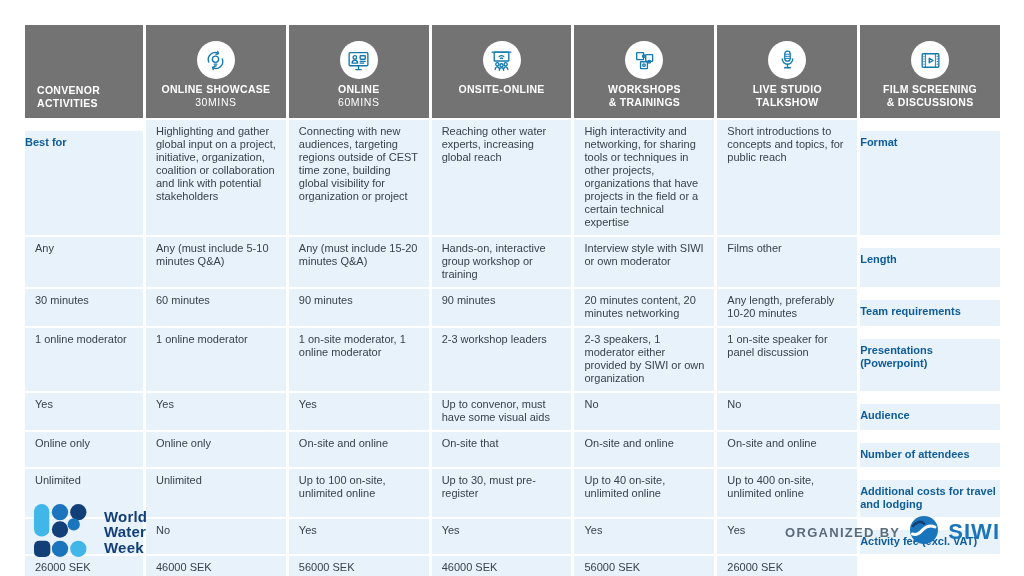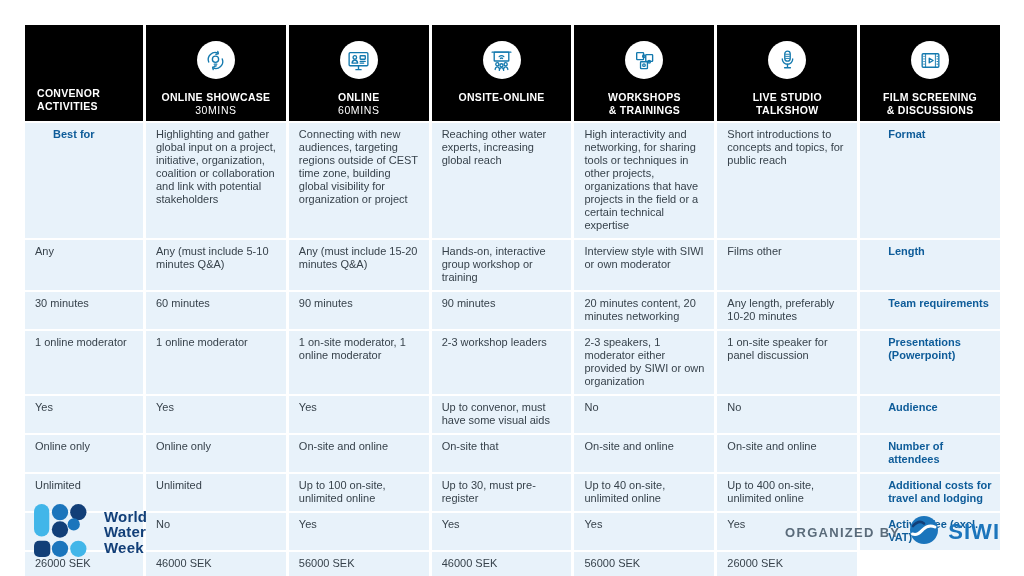--- a/index.html
+++ b/index.html
@@ -1,32 +1,32 @@
 <!DOCTYPE html>
 <html><head>
 <meta charset="utf-8">
 <style>
   html,body{margin:0;padding:0;background:#fff;}
   .page{position:relative;width:1024px;height:576px;background:#ffffff;overflow:hidden;
         font-family:"Liberation Sans",sans-serif;}
   .table{position:absolute;left:25px;top:25px;width:975px;
          display:grid;grid-template-columns:118px repeat(6,1fr);gap:2px 3px;}
-  .hcell{background:#000000;color:#ffffff;min-height:93px;
+  .hcell{background:#737373;color:#ffffff;min-height:93px;
          display:flex;flex-direction:column;align-items:center;box-sizing:border-box;}
   .hicon{width:38px;height:38px;background:#ffffff;border-radius:50%;margin-top:16px;
          display:flex;align-items:center;justify-content:center;flex:0 0 auto;}
   .hicon svg{width:25px;height:25px;display:block;}
-  .htext{margin-top:12px;height:30px;text-align:center;font-weight:bold;
+  .htext{margin-top:4px;height:30px;text-align:center;font-weight:bold;
          font-size:10.5px;line-height:13px;letter-spacing:.3px;}
   .ht2{font-weight:normal;letter-spacing:.6px;}
   .hcell.hlabel{align-items:flex-start;justify-content:flex-end;padding:0 6px 8px 12px;}
   .hcell.hlabel .htext{height:auto;margin:0;text-align:left;}
   .cell{background:#e8f2fa;color:#37424b;font-size:11px;line-height:13px;
         padding:5px 8px 6px 10px;box-sizing:border-box;}
-  .label-cell{color:#0e5c99;font-weight:bold;padding-left:28px;padding-right:4px;}
+  .label-cell{color:#0e5c99;font-weight:bold;padding-left:0;padding-right:4px;margin-top:11px;}
   .footer{position:absolute;left:33px;right:24px;top:500px;height:64px;
           display:flex;align-items:center;justify-content:space-between;}
   .www-logo{display:flex;align-items:center;gap:16px;}
   .www-text{color:#123f78;font-weight:bold;font-size:15px;line-height:15.5px;letter-spacing:.2px;}
   .organizer{display:flex;align-items:center;gap:9px;}
   .organized-by{color:#5a6b7a;font-size:13px;letter-spacing:1.3px;font-weight:bold;text-align:right;}
   .siwi-word{color:#1b75bc;font-weight:bold;font-size:22px;letter-spacing:1px;}
 </style>
 </head>
 <body>

